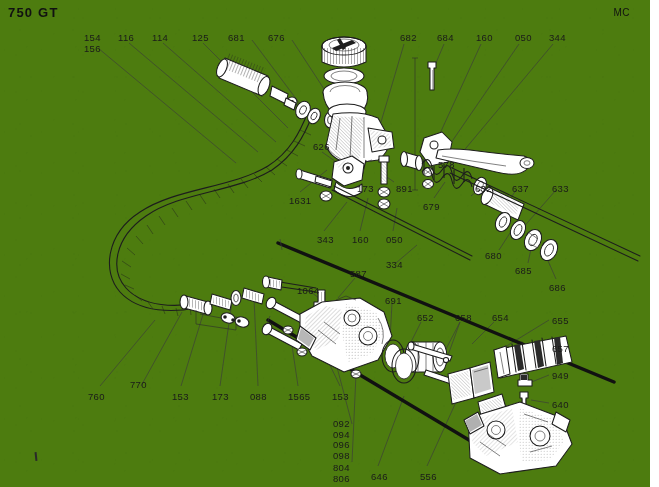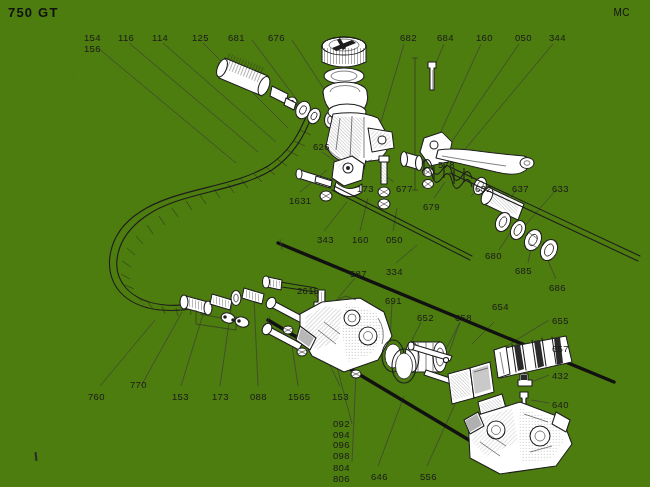--- a/index.html
+++ b/index.html
@@ -496,43 +496,43 @@
     <div class="lbl" style="left:400px;top:33px">682</div>
     <div class="lbl" style="left:437px;top:33px">684</div>
     <div class="lbl" style="left:476px;top:33px">160</div>
     <div class="lbl" style="left:515px;top:33px">050</div>
     <div class="lbl" style="left:549px;top:33px">344</div>
 
     <div class="lbl" style="left:313px;top:142px">626</div>
     <div class="lbl" style="left:438px;top:160px">578</div>
     <div class="lbl" style="left:289px;top:196px">1631</div>
     <div class="lbl" style="left:357px;top:184px">173</div>
-    <div class="lbl" style="left:396px;top:184px">677</div>
+    <div class="lbl" style="left:396px;top:184px">891</div>
     <div class="lbl" style="left:423px;top:202px">679</div>
     <div class="lbl" style="left:475px;top:184px">632</div>
     <div class="lbl" style="left:512px;top:184px">637</div>
     <div class="lbl" style="left:552px;top:184px">633</div>
 
     <div class="lbl" style="left:317px;top:235px">343</div>
     <div class="lbl" style="left:352px;top:235px">160</div>
     <div class="lbl" style="left:386px;top:235px">050</div>
     <div class="lbl" style="left:485px;top:251px">680</div>
     <div class="lbl" style="left:515px;top:266px">685</div>
     <div class="lbl" style="left:549px;top:283px">686</div>
-    <div class="lbl" style="left:386px;top:267px">334</div>
+    <div class="lbl" style="left:386px;top:260px">334</div>
     <div class="lbl" style="left:350px;top:269px">587</div>
-    <div class="lbl" style="left:297px;top:286px">2615</div>
+    <div class="lbl" style="left:297px;top:286px">1064</div>
     <div class="lbl" style="left:385px;top:296px">691</div>
 
     <div class="lbl" style="left:417px;top:313px">652</div>
     <div class="lbl" style="left:455px;top:313px">658</div>
-    <div class="lbl" style="left:492px;top:302px">654</div>
+    <div class="lbl" style="left:492px;top:313px">654</div>
     <div class="lbl" style="left:552px;top:316px">655</div>
     <div class="lbl" style="left:552px;top:344px">657</div>
-    <div class="lbl" style="left:552px;top:371px">432</div>
+    <div class="lbl" style="left:552px;top:371px">949</div>
     <div class="lbl" style="left:552px;top:400px">640</div>
 
     <div class="lbl" style="left:88px;top:392px">760</div>
     <div class="lbl" style="left:130px;top:380px">770</div>
     <div class="lbl" style="left:172px;top:392px">153</div>
     <div class="lbl" style="left:212px;top:392px">173</div>
     <div class="lbl" style="left:250px;top:392px">088</div>
     <div class="lbl" style="left:288px;top:392px">1565</div>
     <div class="lbl" style="left:332px;top:392px">153</div>
 

